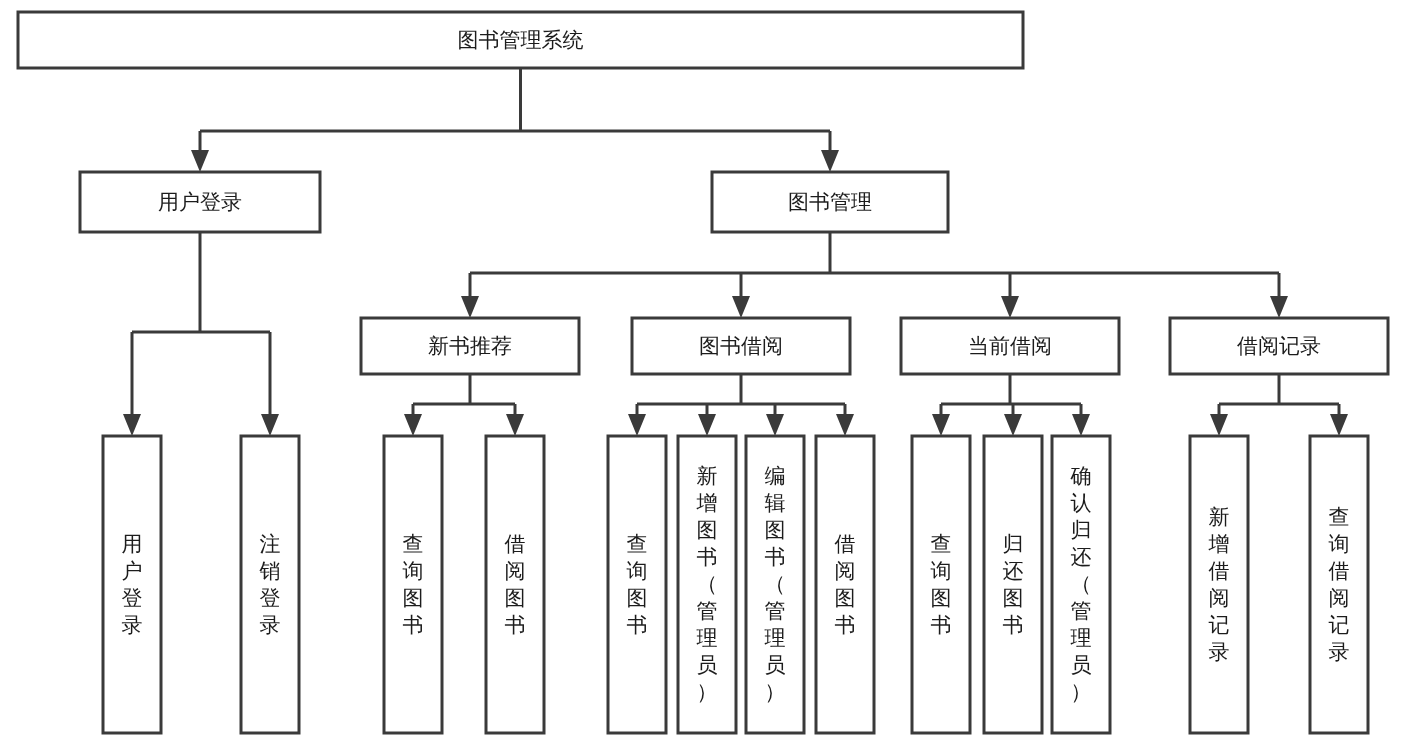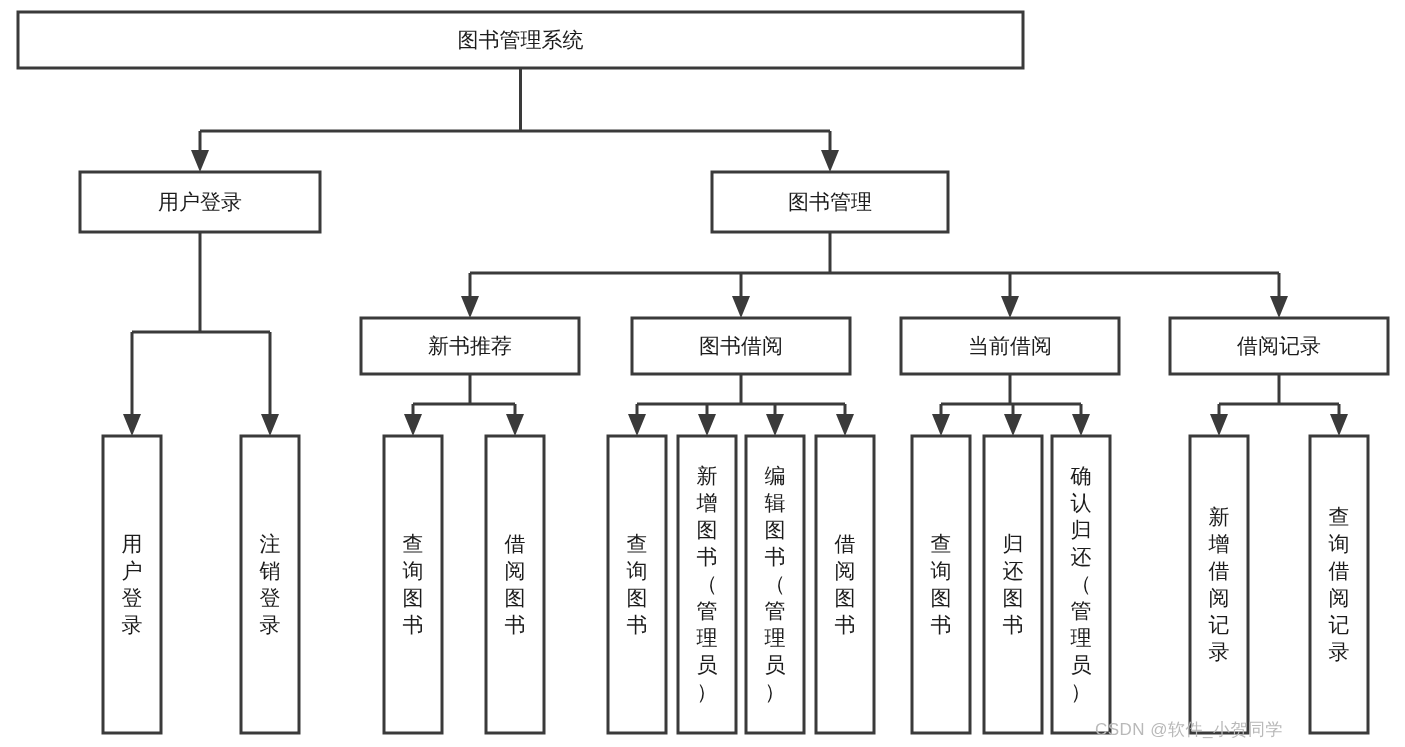--- a/index.html
+++ b/index.html
@@ -261,14 +261,13 @@
           <rect x="1310" y="436" width="58" height="297" class="node-box"></rect>
           <text x="1339" y="518" class="node-label-v-char">查</text>
           <text x="1339" y="545" class="node-label-v-char">询</text>
           <text x="1339" y="572" class="node-label-v-char">借</text>
           <text x="1339" y="599" class="node-label-v-char">阅</text>
           <text x="1339" y="626" class="node-label-v-char">记</text>
           <text x="1339" y="653" class="node-label-v-char">录</text>
         </g>
       </g>
   </svg>
-  <div class="watermark">CSDN @软件_小贺同学</div>
 </div>
 
 </body></html>

